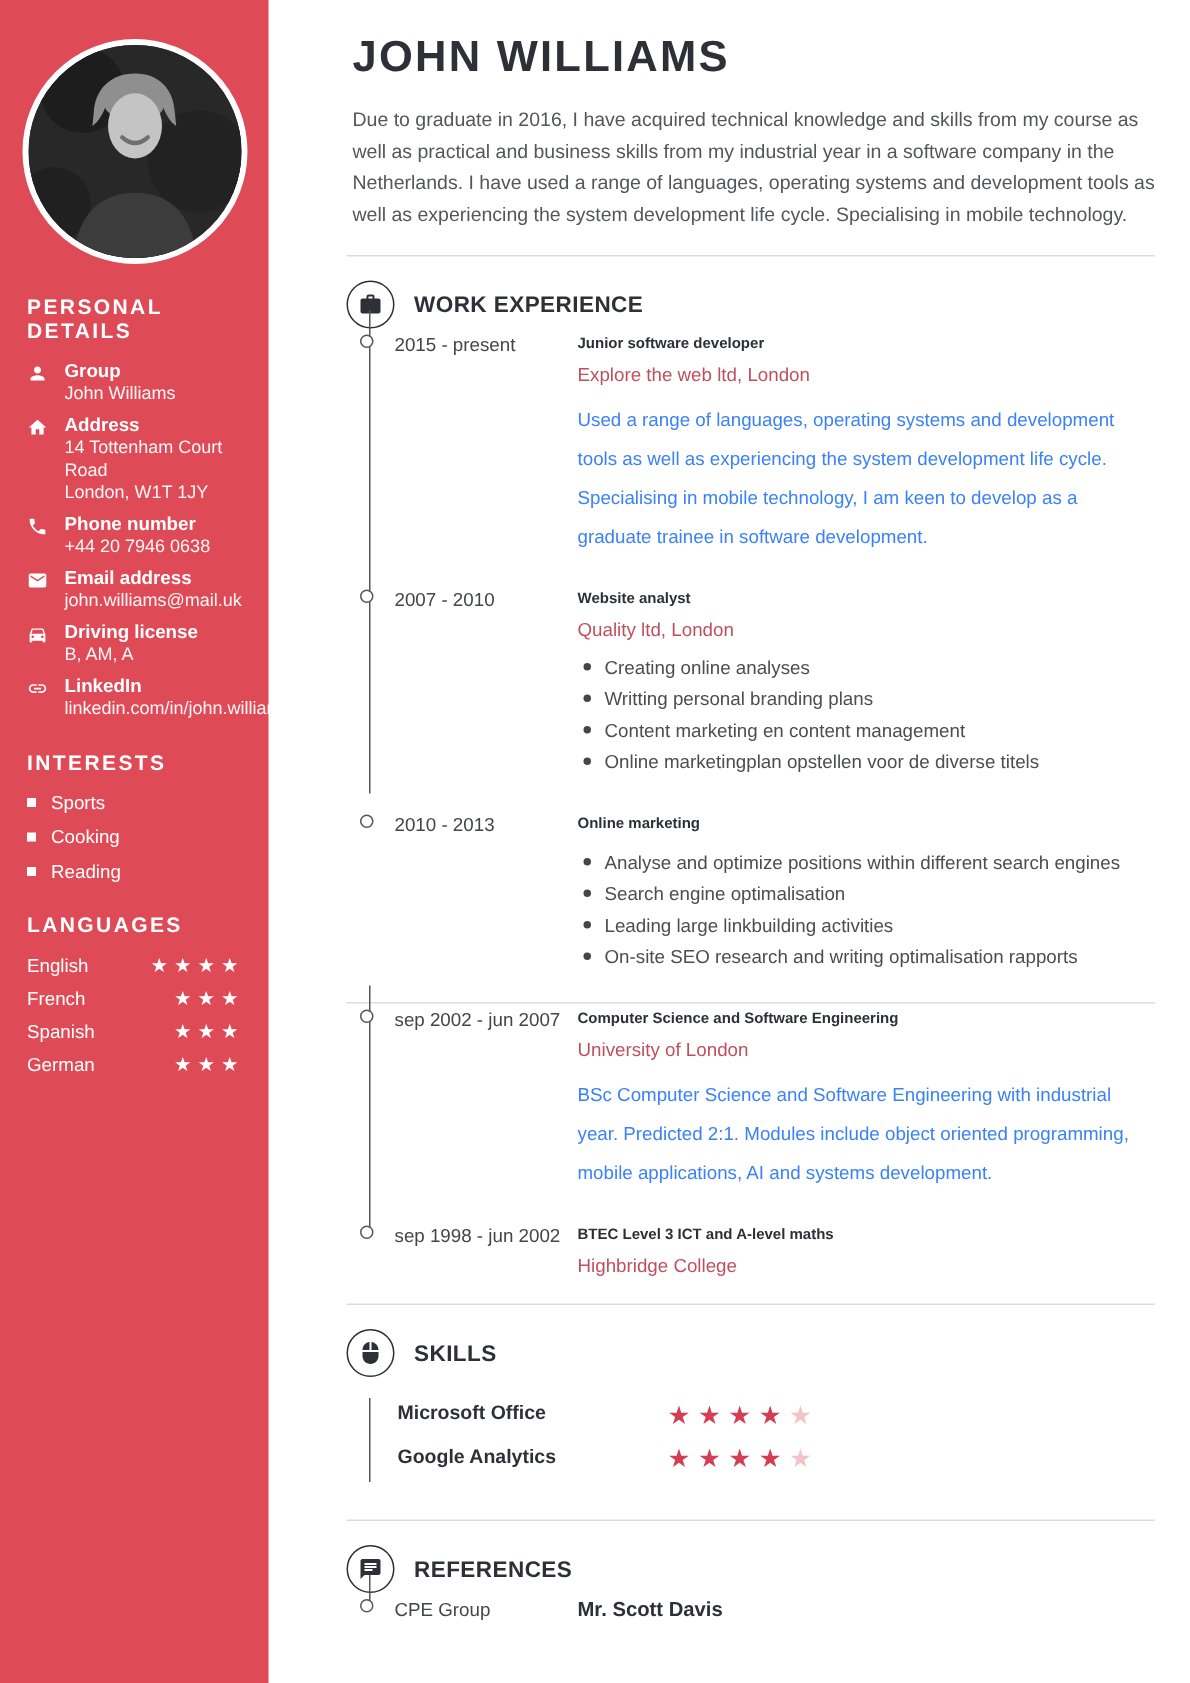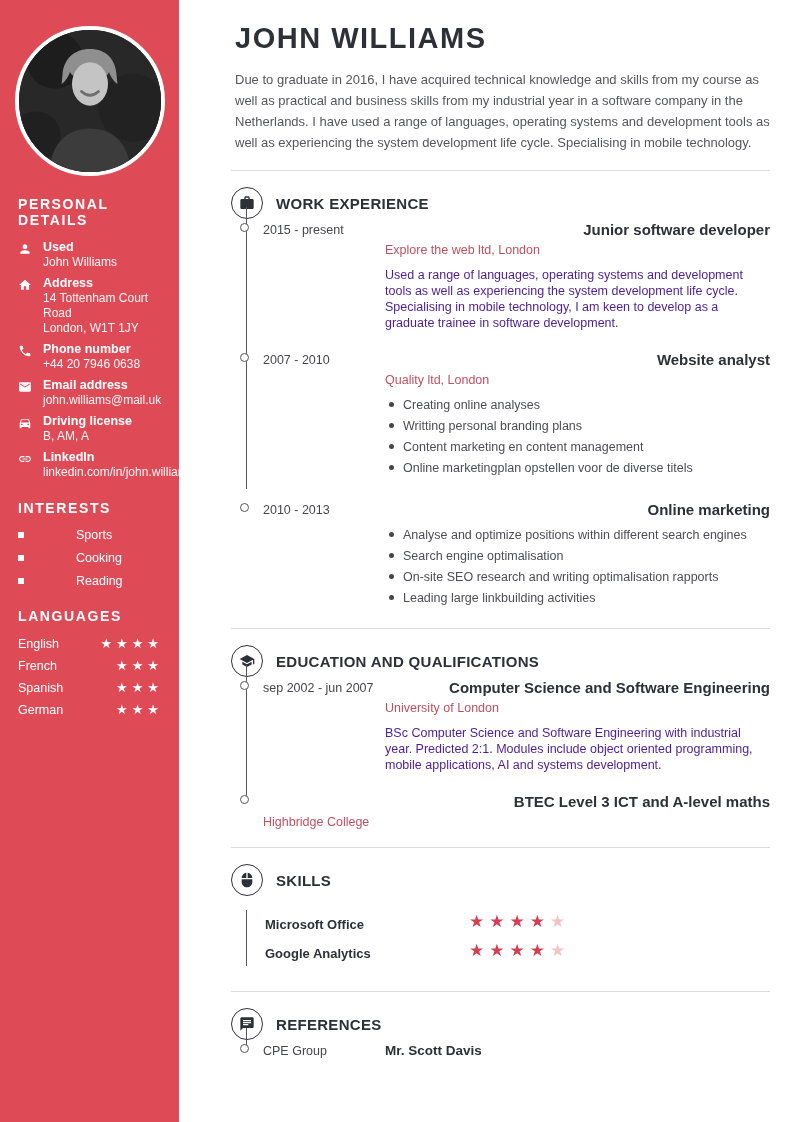--- a/index.html
+++ b/index.html
@@ -11,21 +11,21 @@
   .sidebar { position:absolute; left:0; top:0; width:179px; height:100%; background:#de4b57; color:#fff; }
   .photo-wrap { width:150px; height:150px; border-radius:50%; border:4px solid #fff; margin:26px auto 0; overflow:hidden; background:#282828; }
   .photo-wrap svg { display:block; width:100%; height:100%; }
   .side-pad { padding:0 16px 0 18px; }
   .side-heading { font-size:14px; font-weight:bold; letter-spacing:1.6px; margin:20px 0 12px; }
   .pd-item { display:flex; margin-bottom:6px; }
   .pd-icon { width:15px; flex:0 0 15px; margin-right:10px; padding-top:2px; }
   .pd-icon svg { width:14px; height:14px; fill:#fff; }
   .pd-label { font-size:12.5px; font-weight:bold; line-height:15px; }
   .pd-value { font-size:12px; line-height:15px; opacity:.95; }
-  .int-item { display:flex; align-items:center; margin-bottom:9px; font-size:12.5px;gap:42px; }
+  .int-item { display:flex; align-items:center; margin-bottom:9px; font-size:12.5px; }
   .sq-bullet { width:6px; height:6px; background:#fff; margin-right:10px; flex:0 0 6px; }
   .lang-row { display:flex; justify-content:space-between; align-items:center; margin-bottom:7px; }
   .lang-name { font-size:12.5px; font-weight:normal; }
   .lang-stars { font-size:13px; letter-spacing:4px; white-space:nowrap; }
   .lang-stars .star { color:#fff; }
 
   
   .main { margin-left:215px; padding:16px 23px 0 16px; color:#2e3037; }
   .name { font-size:29px; font-weight:bold; letter-spacing:1.5px; color:#2e3037; margin:6px 0 0 4px; }
   .summary { font-size:13px; color:#55565a; line-height:21px; margin:14px 0 0 4px; }
@@ -39,30 +39,30 @@
   .timeline { position:relative; margin-top:2px; }
   .timeline::before { content:""; position:absolute; left:15px; top:-14px; width:1px; background:#55565a; }
   .rail-work::before { bottom:122px; }
   .rail-edu::before { bottom:33px; }
   .rail-ref::before { height:20px; }
   .t-entry { position:relative; display:flex; padding-left:32px; margin-bottom:20px; }
   .t-entry:last-child { margin-bottom:0; }
   .t-dot { position:absolute; left:9px; top:2px; width:9px; height:9px; border:1.5px solid #55565a; border-radius:50%; background:#fff; }
   .t-date { width:122px; flex:0 0 122px; font-size:12.5px; color:#45464a; padding-top:2px; }
   .t-body { flex:1; }
-  .t-title { font-size:15px; font-weight:bold; color:#2e3037; line-height:17px;text-align:right; }
+  .t-title { font-size:10px; font-weight:bold; color:#2e3037; line-height:17px; }
   .t-org { font-size:12.5px; color:#bf4f5f; margin-top:4px; line-height:16px; }
-  .t-desc { font-size:12.5px; color:#4c1d95; line-height:16px; margin-top:9px; }
+  .t-desc { font-size:12.5px; color:#3b82f6; line-height:26px; margin-top:9px; }
   .t-bullets { list-style:none; margin-top:9px; }
   .t-bullets li { position:relative; font-size:12.5px; color:#4c4d52; line-height:16px; margin-bottom:5px; padding-left:18px; }
   .t-bullets li::before { content:""; position:absolute; left:4px; top:5px; width:5px; height:5px; border-radius:50%; background:#45464a; }
 
   .skills-rows { position:relative; margin-top:16px; padding-bottom:4px; }
   .skills-rows::before { content:""; position:absolute; left:15px; top:-2px; bottom:8px; width:1px; background:#55565a; }
-  .skill-row { display:flex; align-items:flex-end; padding-left:34px; margin-bottom:9px;gap:24px; }
+  .skill-row { display:flex; align-items:flex-start; padding-left:34px; margin-bottom:9px; }
   .skill-name { width:180px; flex:0 0 180px; font-size:13px; font-weight:bold; color:#2e3037; }
   .skill-stars { font-size:17px; letter-spacing:5px; line-height:20px; }
   .skill-stars .star.filled { color:#d43d52; }
   .skill-stars .star.empty { color:#f3c3ca; }
 
   .ref-name { font-size:13.5px; font-weight:bold; color:#2e3037; line-height:17px; }
 </style>
 </head>
 <body>
 
@@ -83,21 +83,21 @@
     </div>
 
     <div class="side-pad">
       <div class="side-heading">PERSONAL DETAILS</div>
 
       <div class="pd-item">
         <span class="pd-icon"><svg viewBox="0 0 24 24">
               <path d="M12 12c2.21 0 4-1.79 4-4s-1.79-4-4-4-4 1.79-4 4 1.79 4 4 4zm0 2c-2.67 0-8 1.34-8 4v2h16v-2c0-2.66-5.33-4-8-4z"></path>
             </svg></span>
         <div>
-          <div class="pd-label">Used</div>
+          <div class="pd-label">Group</div>
           <div class="pd-value">John Williams</div>
         </div>
       </div>
 
       <div class="pd-item">
         <span class="pd-icon"><svg viewBox="0 0 24 24">
               <path d="M10 20v-6h4v6h5v-8h3L12 3 2 12h3v8z"></path>
             </svg></span>
         <div>
           <div class="pd-label">Address</div>
@@ -222,50 +222,43 @@
       </div>
 
       <div class="t-entry">
         <span class="t-dot"></span>
         <div class="t-date">2010 - 2013</div>
         <div class="t-body">
           <div class="t-title">Online marketing</div>
           <ul class="t-bullets">
             <li>Analyse and optimize positions within different search engines</li>
             <li>Search engine optimalisation</li>
+            <li>Leading large linkbuilding activities</li>
             <li>On-site SEO research and writing optimalisation rapports</li>
-            <li>Leading large linkbuilding activities</li>
           </ul>
         </div>
       </div>
     </div>
     <hr class="divider">
 
-    <div class="section-header">
-      <span class="sec-icon">
-          <svg viewBox="0 0 24 24">
-            <path d="M5 13.18v4L12 21l7-3.82v-4L12 17l-7-3.82zM12 3L1 9l11 6 9-4.91V17h2V9L12 3z"></path>
-          </svg>
-        </span>
-      <span class="sec-title">EDUCATION AND QUALIFICATIONS</span>
-    </div>
     <div class="timeline rail-edu">
 
       <div class="t-entry">
         <span class="t-dot"></span>
         <div class="t-date">sep 2002 - jun 2007</div>
         <div class="t-body">
           <div class="t-title">Computer Science and Software Engineering</div>
           <div class="t-org">University of London</div>
           <p class="t-desc">BSc Computer Science and Software Engineering with industrial year. Predicted 2:1. Modules include object oriented programming, mobile applications, AI and systems development.</p>
         </div>
       </div>
 
       <div class="t-entry">
         <span class="t-dot"></span>
+        <div class="t-date">sep 1998 - jun 2002</div>
         <div class="t-body">
           <div class="t-title">BTEC Level 3 ICT and A-level maths</div>
           <div class="t-org">Highbridge College</div>
         </div>
       </div>
     </div>
     <hr class="divider">
 
     <div class="section-header">
       <span class="sec-icon">

